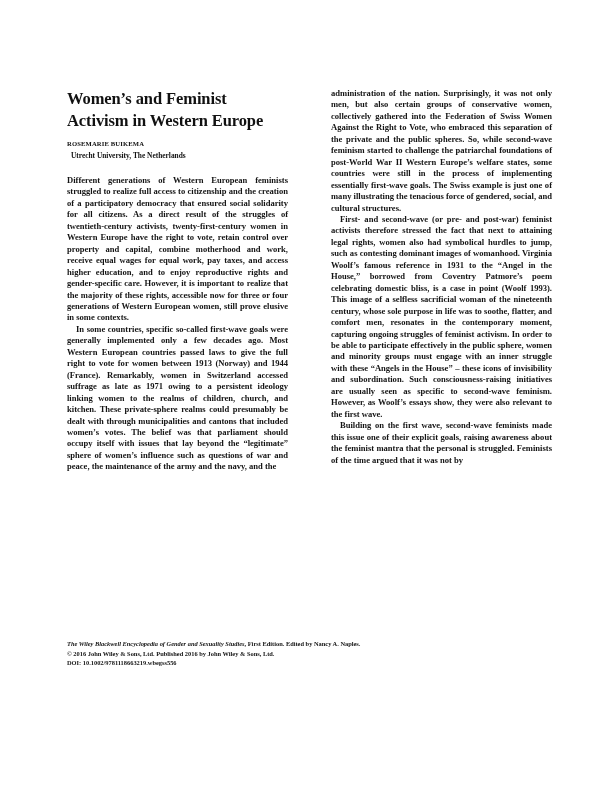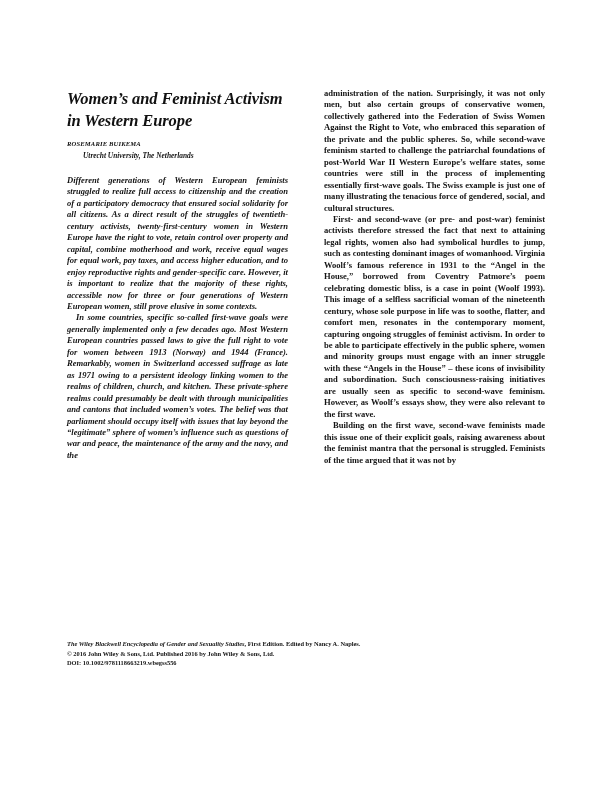--- a/index.html
+++ b/index.html
@@ -31,22 +31,22 @@
     top: 88px;
     width: 478px;
     height: 545px;
   }
 
   .col {
     position: absolute;
     top: 0;
     width: 221px;
   }
-  .col-left  { left: 0; font-style: italic; }
-  .col-right { left: 257px; }
+  .col-left  { left: 0; }
+  .col-right { left: 264px; }
 
   
   .article-title {
     font-family: "Liberation Serif", "DejaVu Serif", serif;
     font-weight: bold;
     font-size: 16.5px;
     line-height: 21.5px;
     margin: 0 0 0 0;
     letter-spacing: -0.1px;
     color: #111111;
@@ -59,21 +59,21 @@
     letter-spacing: 0.15px;
     text-transform: uppercase;
     margin: 9px 0 0 0;
     color: #111111;
   }
 
   .author-affil {
     font-family: "Liberation Serif", "DejaVu Serif", serif;
     font-weight: bold;
     font-size: 7.4px;
-    margin: 4px 0 0 16px;
+    margin: 4px 0 0 4px;
     color: #111111;
   }
 
   
   .body-text {
     margin: 0;
     font-size: 8.55px;
     line-height: 11.45px;
     text-align: justify;
     text-justify: inter-word;

